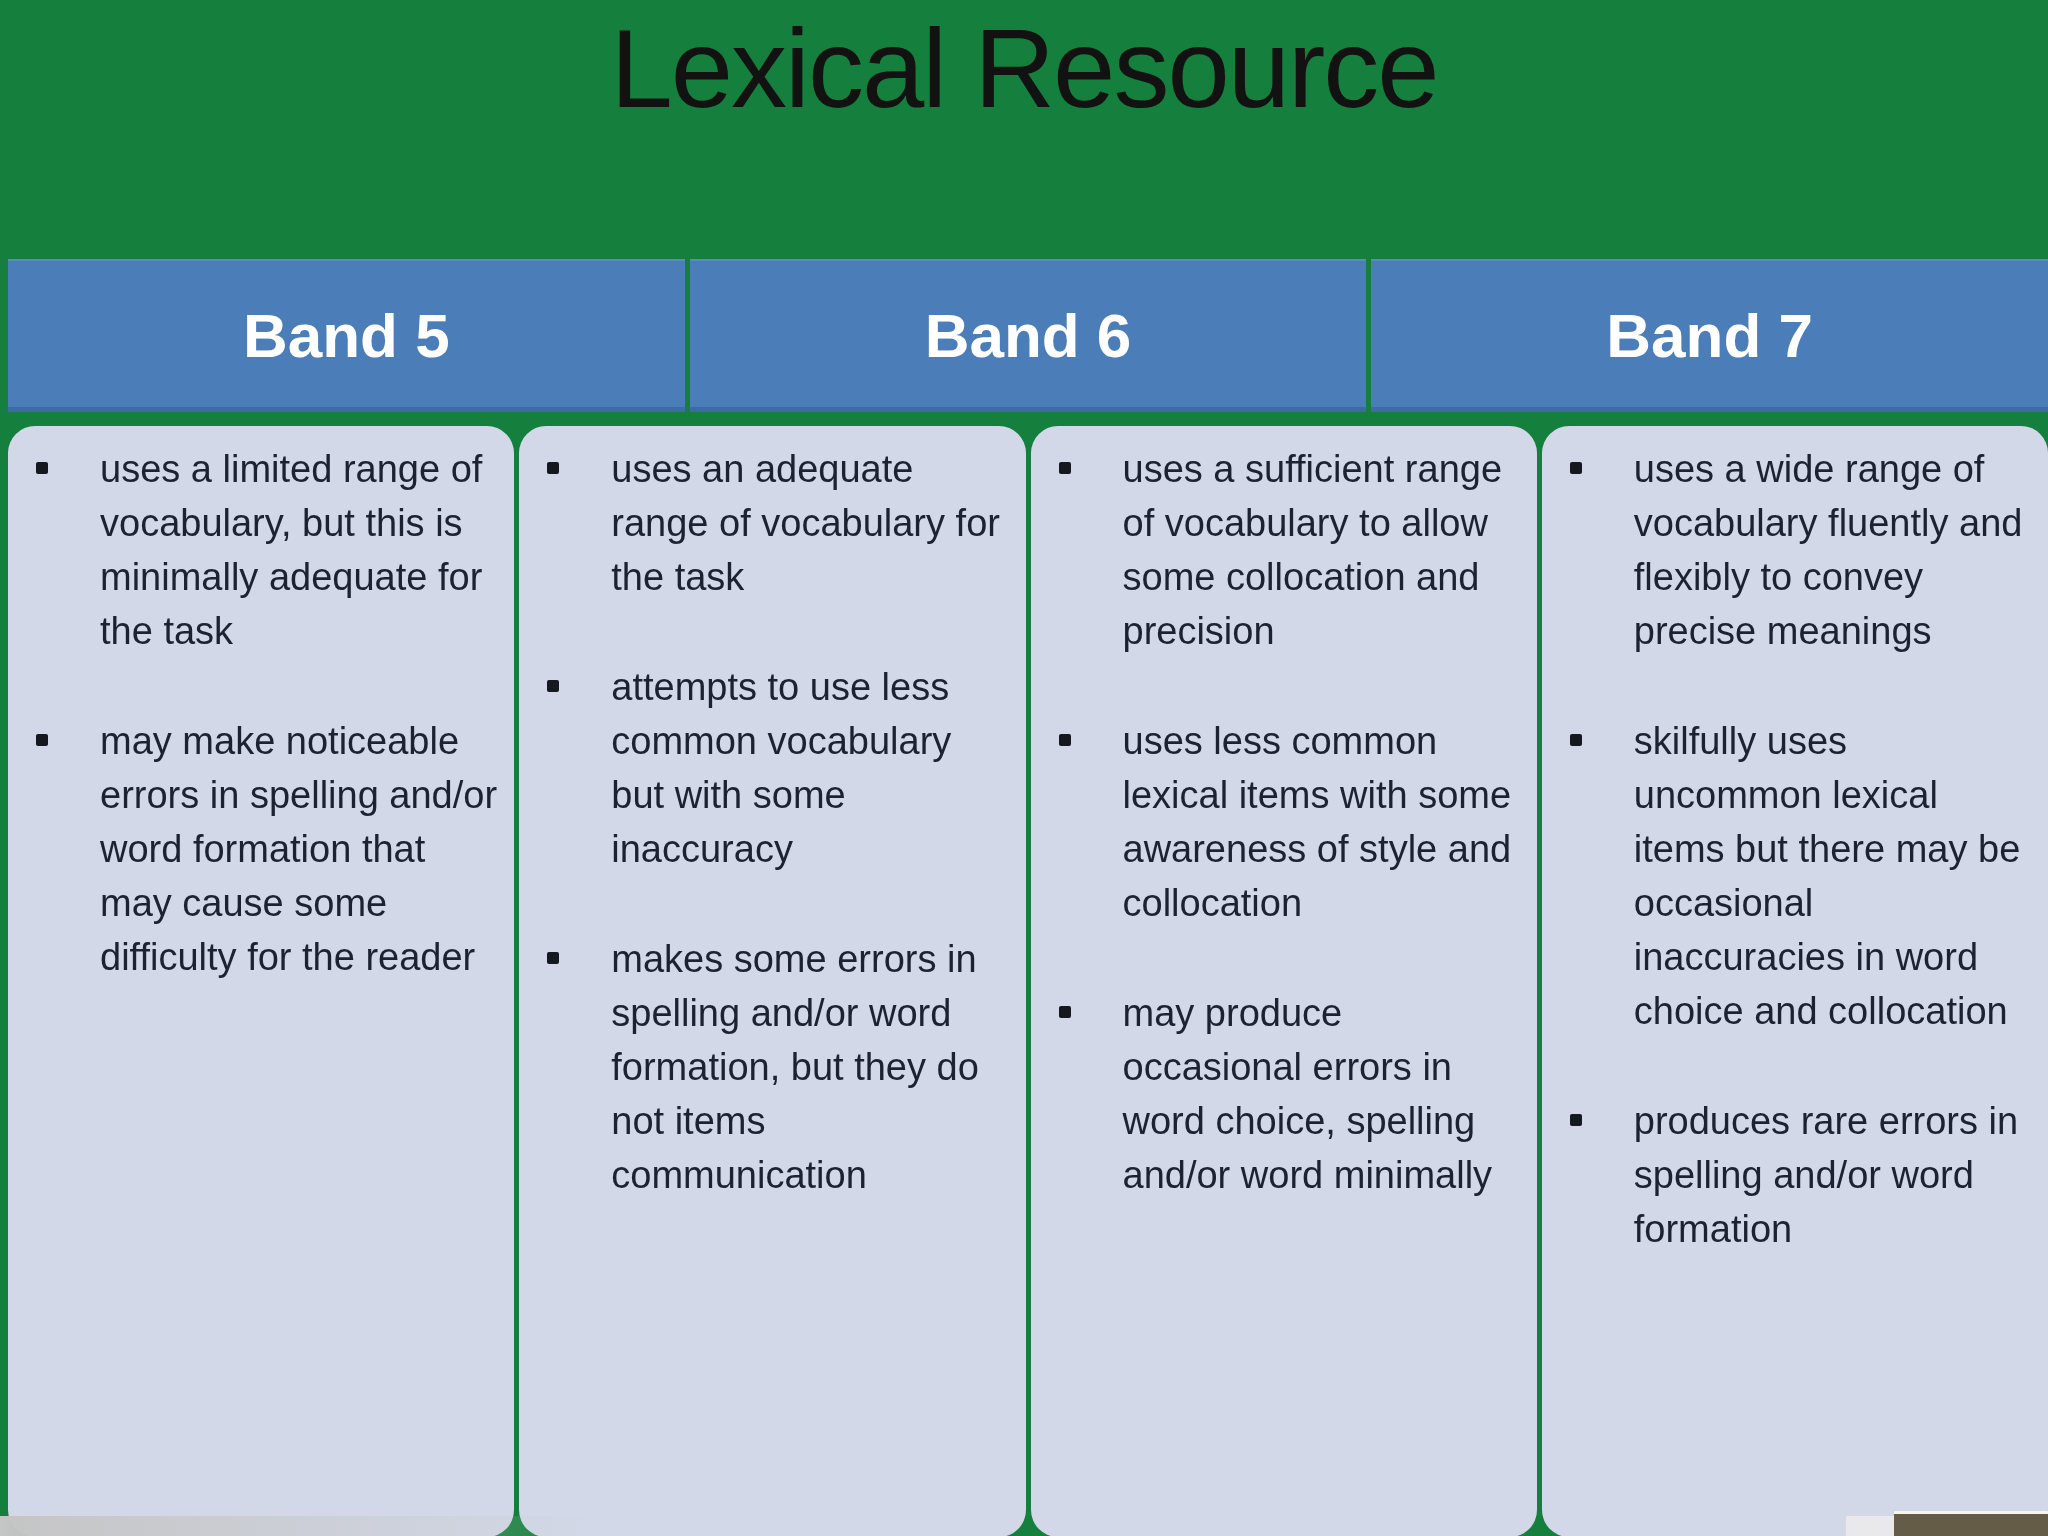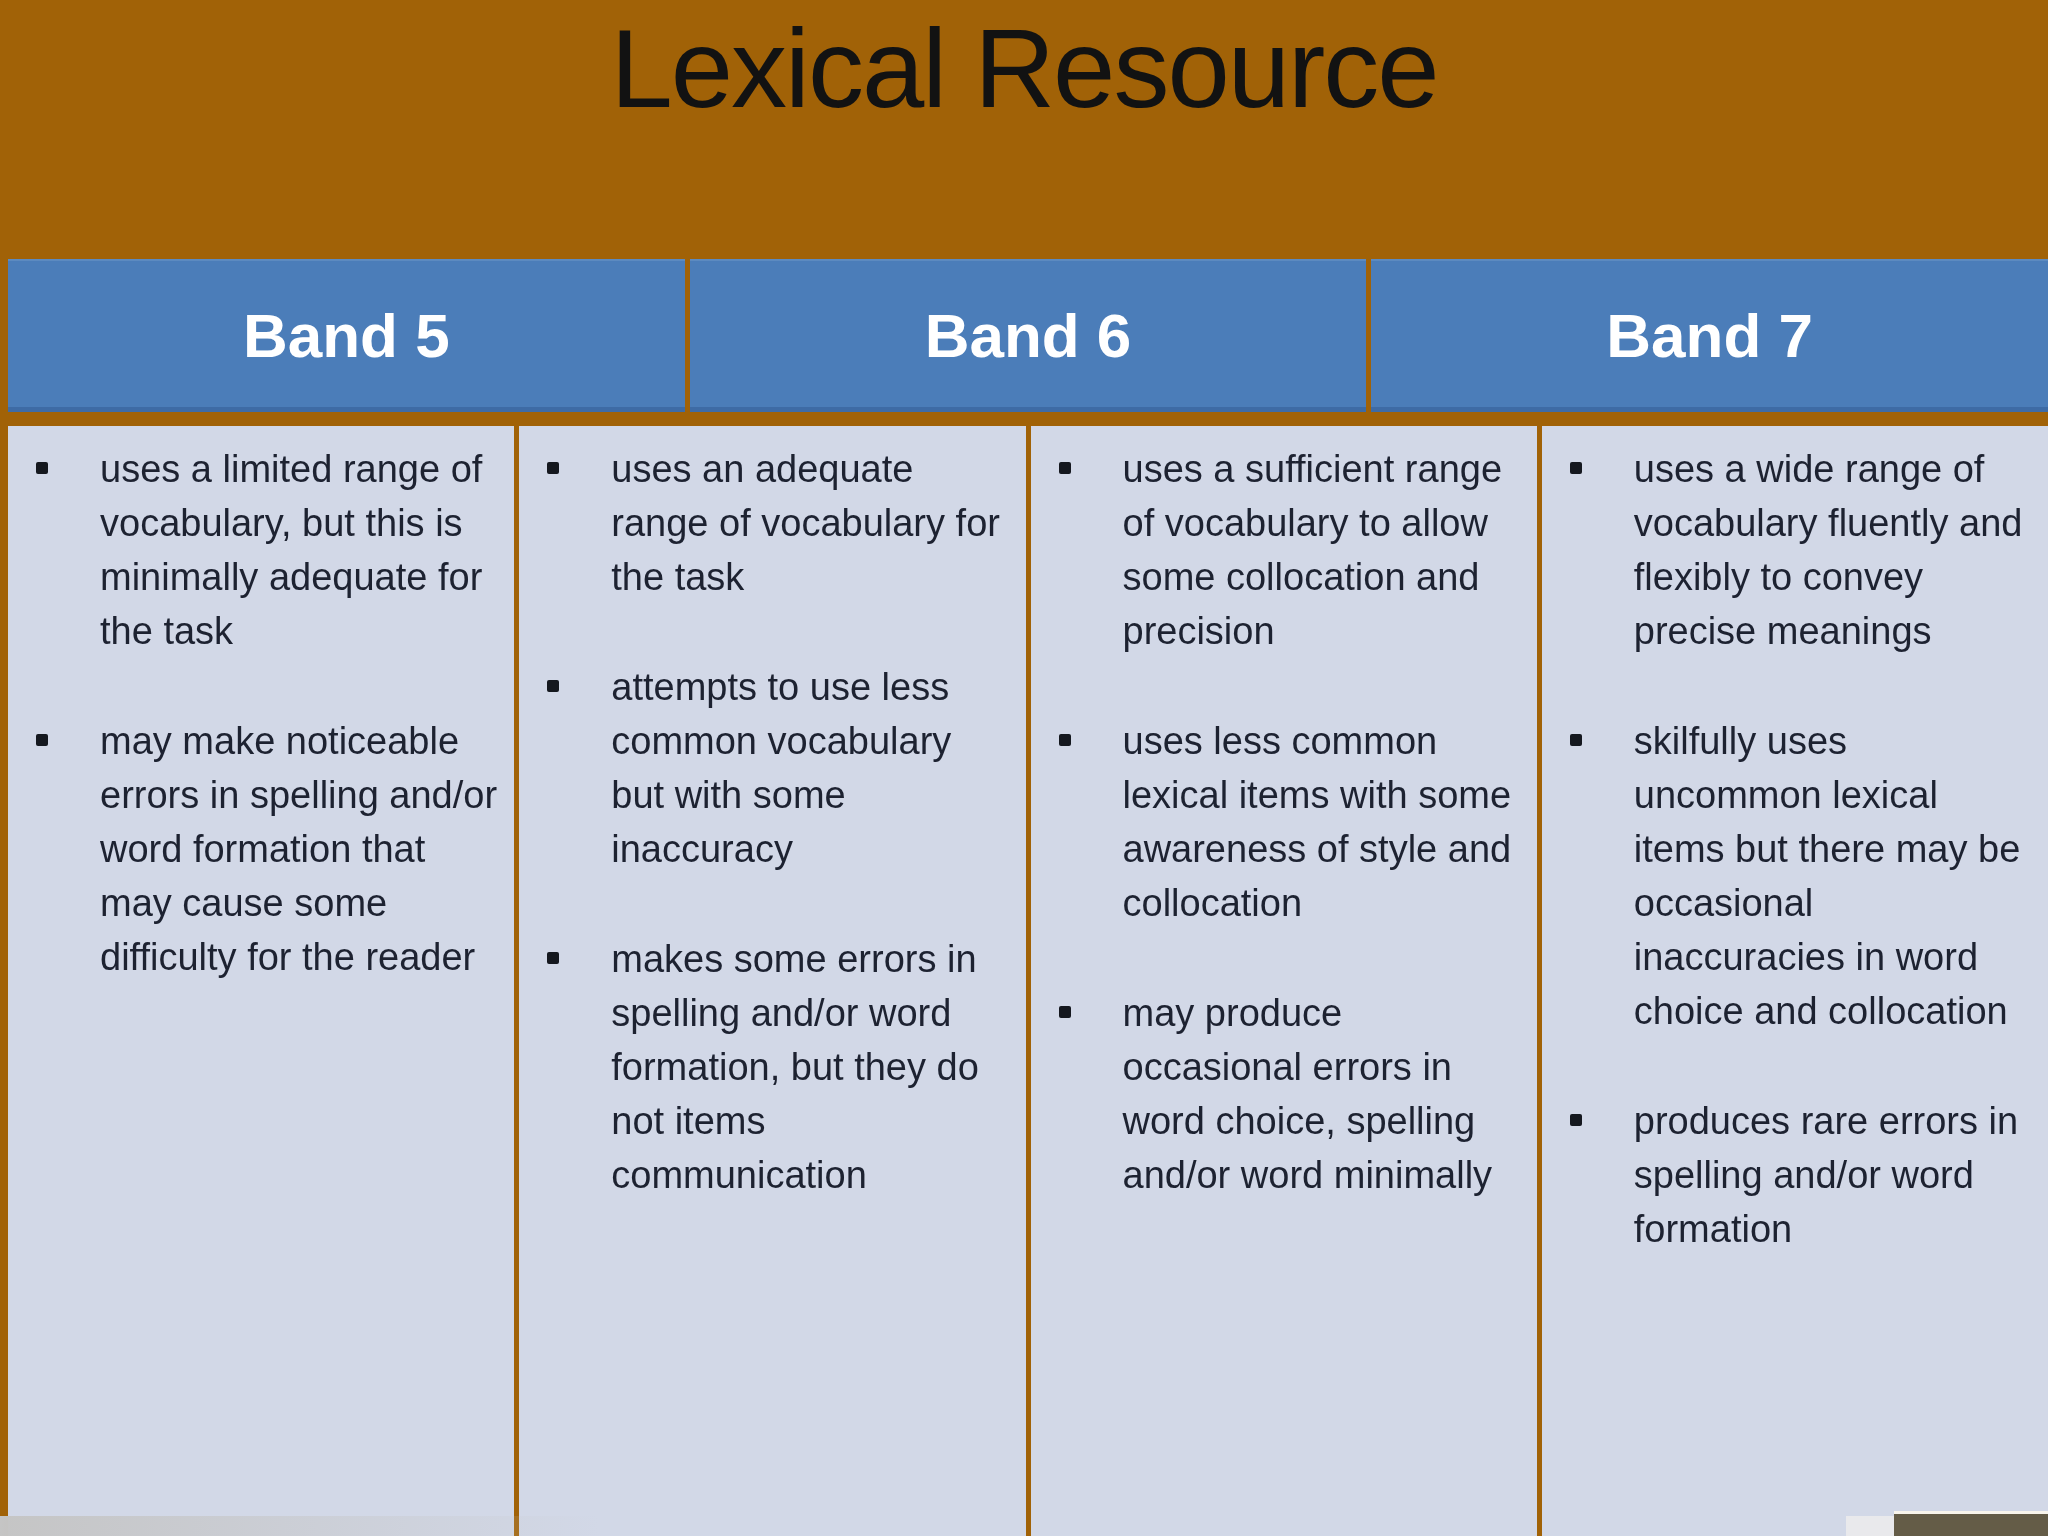--- a/index.html
+++ b/index.html
@@ -8,21 +8,21 @@
     background: #ffffff;
     width: 2048px;
     height: 1536px;
     overflow: hidden;
     font-family: "Liberation Sans", sans-serif;
     position: relative;
   }
   .slide {
     position: absolute;
     inset: 0;
-    background: #a16207;
+    background: #15803d;
   }
   .slide-title {
     position: absolute;
     top: 2px;
     left: 0;
     width: 100%;
     text-align: center;
     font-size: 112px;
     font-weight: 400;
     letter-spacing: -2px;
@@ -59,20 +59,21 @@
     display: flex;
     gap: 5px;
     height: 1111px;
   }
   .body-cell {
     flex: 1 1 0;
     background: #d2d8e7;
     box-sizing: border-box;
     padding: 16px 14px 0 0;
     overflow: hidden;
+    border-radius: 27px;
   }
   .bullet-list {
     list-style: none;
     margin: 0;
     padding: 0;
   }
   .bullet-item {
     position: relative;
     padding-left: 92px;
     margin-bottom: 56px;

